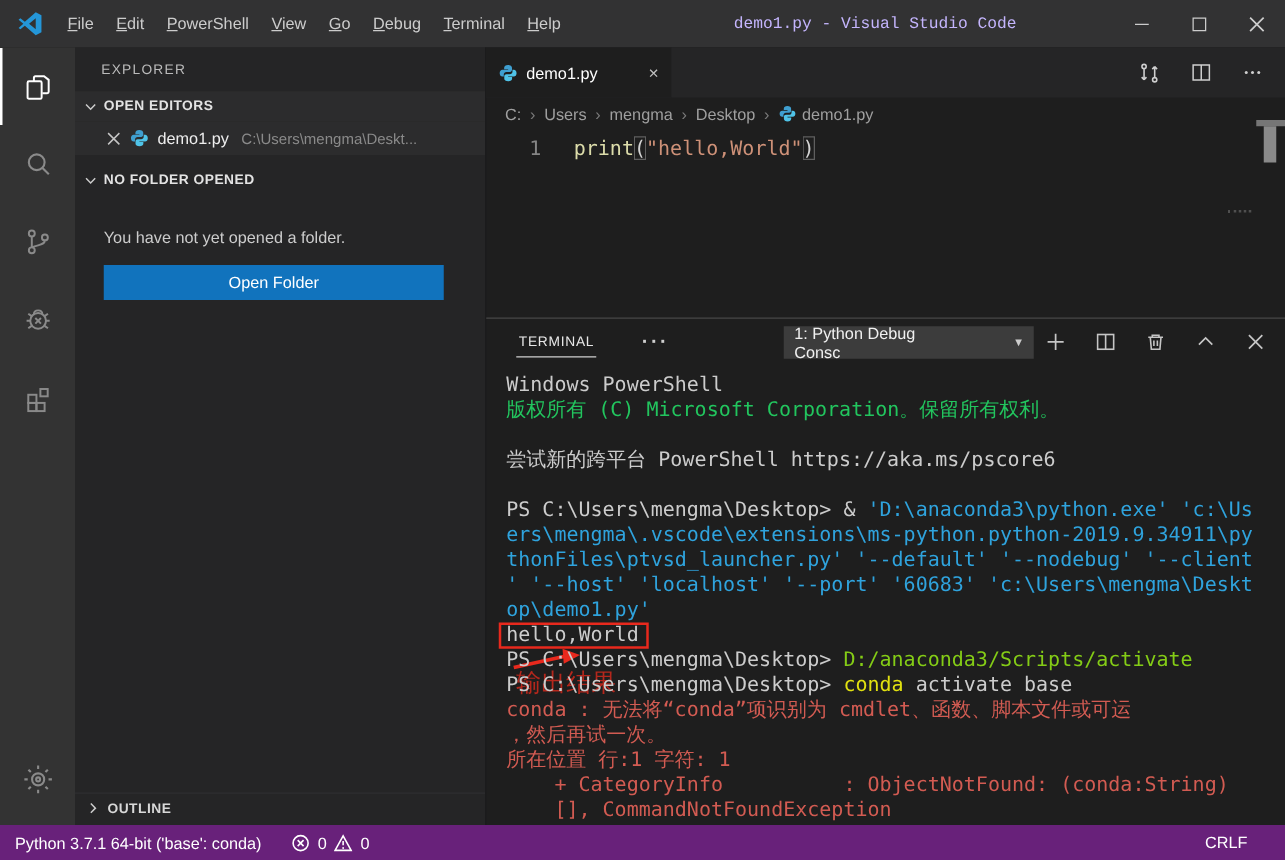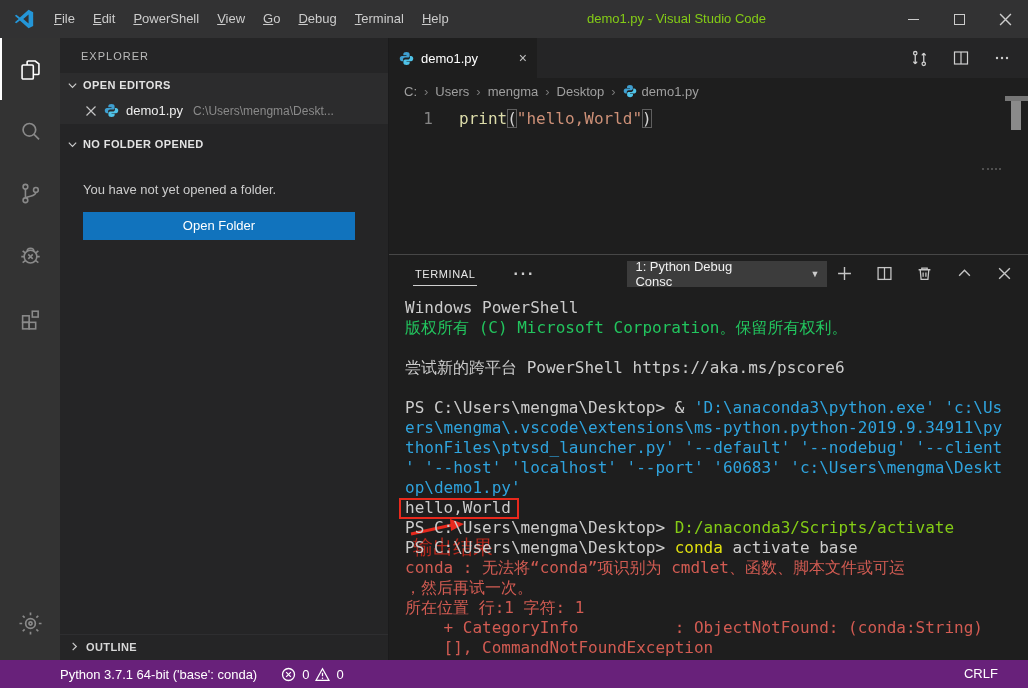--- a/index.html
+++ b/index.html
@@ -7,21 +7,21 @@
   #window {
     width:1028px; height:688px; position:relative; overflow:hidden;
     background:#1e1e1e; font-family:"Liberation Sans", sans-serif;
     -webkit-font-smoothing:antialiased; color:#ccc;
   }
   
   .titlebar { height:38px; background:#323233; display:flex; align-items:center; position:relative; }
   .vscode-logo { width:22px; height:22px; margin:0 10px 0 13px; }
   .menu-item { display:inline-block; padding:0 9px; font-size:13px; color:#cccccc; line-height:38px; }
   .menu-item::first-letter { text-decoration:underline; }
-  .window-title { position:absolute; left:587px; top:0; line-height:38px; font-size:13px; color:#84cc16; white-space:nowrap; }
+  .window-title { position:absolute; left:587px; top:0; line-height:38px; font-size:13px; color:#c4b5fd; white-space:nowrap;font-family:Liberation Mono, monospace; }
   .win-controls { margin-left:auto; display:flex; height:38px; }
   .win-btn { width:46px; height:38px; display:flex; align-items:center; justify-content:center; color:#cccccc; }
   .glyph-min { width:11px; border-top:1.5px solid #ccc; display:block; }
   .glyph-max { width:11px; height:11px; border:1.5px solid #ccc; display:block; }
   
   .main { display:flex; height:622px; }
   .activitybar { width:60px; background:#333333; display:flex; flex-direction:column; align-items:center; }
   .act-item { width:60px; height:62px; display:flex; align-items:center; justify-content:center; }
   .act-item.active { box-shadow:inset 2px 0 0 #ffffff; }
   .act-spacer { flex:1; }
@@ -62,21 +62,21 @@
   .term-select { margin-left:92px; width:200px; height:26px; background:#3c3c3c; color:#f0f0f0; font-size:13px; display:flex; align-items:center; padding:0 8px;gap:39px; }
   .term-select .caret { margin-left:auto; font-size:9px; color:#cccccc; }
   .panel-actions { margin-left:auto; display:flex; align-items:center; gap:25px; padding-right:16px; }
   .terminal { flex:1; padding:6px 0 0 16px; font-family:"DejaVu Sans Mono", monospace; font-size:16px; overflow:hidden; }
   .tline { height:20px; line-height:20px; white-space:pre; color:#cccccc; }
   .red-box { display:inline-block; line-height:16px; border:2px solid #e8291d; padding:0 6px 1px 4px; margin-left:-6px; }
   .anno-arrow { width:56px; height:18px; margin-left:4px; vertical-align:-3px; }
   .anno-label { font-family:"Liberation Sans", sans-serif; font-size:20px; color:#b5271c; margin-left:8px; vertical-align:1px; }
   
   .statusbar { height:28px; background:#68217a; display:flex; align-items:center; color:#ffffff; font-size:13px; padding:0 12px; }
-  .sb-left { display:flex; align-items:flex-end; gap:24px;margin-left:48px; }
+  .sb-left { display:flex; align-items:flex-end; gap:24px; }
   .sb-right { margin-left:auto; display:flex; align-items:center; gap:24px;flex-direction:column; }
   .sb-problems { display:flex; align-items:center; gap:6px; }
   .sb-bell { display:flex; align-items:center; gap:3px; }
   svg { display:block; }
 </style>
 </head>
 <body>
 
 <div id="window">
 

